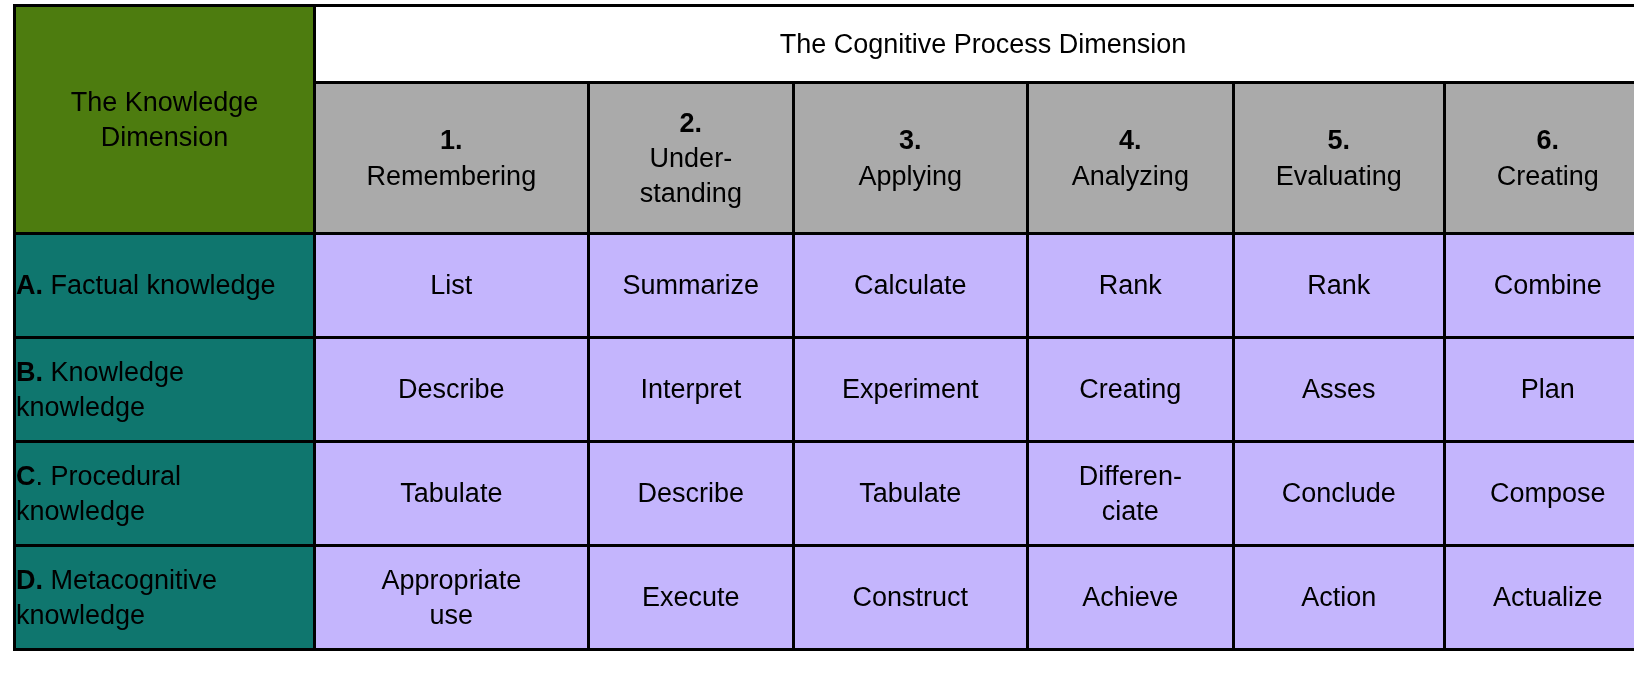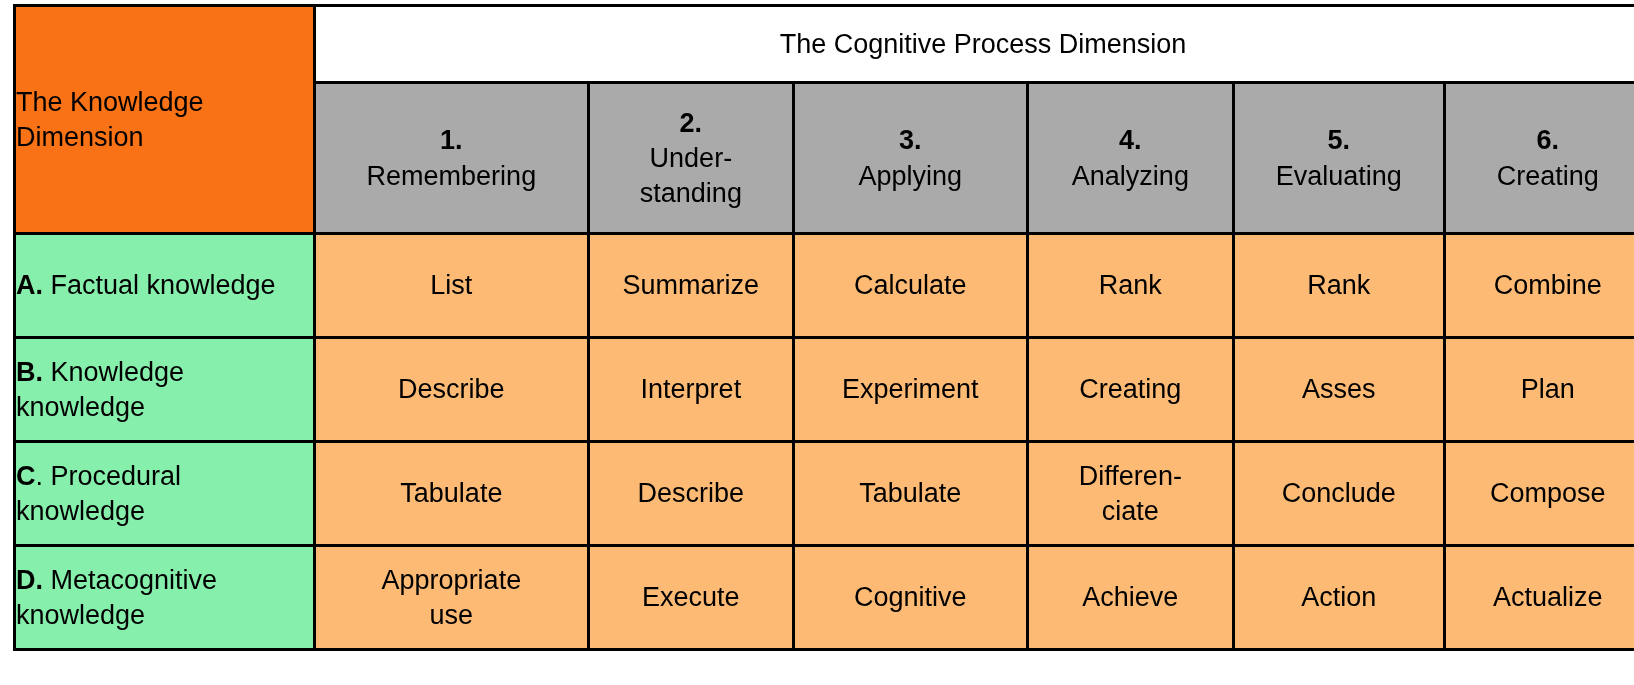--- a/index.html
+++ b/index.html
@@ -39,22 +39,22 @@
   col.c-know   { width: 285px; }
   col.c-dim    { width: 260px; }
   col.c-dim2   { width: 195px; }
   col.c-dim3   { width: 222px; }
   col.c-dim4   { width: 196px; }
   col.c-dim5   { width: 200px; }
   col.c-dim6   { width: 197px; }
 
   
   td.knowledge-head {
-    background: #f97316;
-    text-align: left;
+    background: #4d7c0f;
+    text-align: center;
     font-weight: bold;
     font-size: 28px;
     line-height: 1.42;
     padding: 6px 10px;
     border-top-width: 1px;
   }
   td.process-head {
     background: #ffffff;
     text-align: center;
     font-weight: bold;
@@ -78,31 +78,31 @@
   }
   td.col-head .lbl {
     display: block;
     font-weight: normal;
     font-size: 27px;
     line-height: 1.30;
   }
 
   
   td.row-head {
-    background: #86efac;
+    background: #0f766e;
     text-align: left;
     padding: 8px 4px 8px 9px;
     font-size: 27px;
     line-height: 1.55;
   }
   td.row-head .letter {
     font-weight: bold;
   }
   td.cell {
-    background: #fdba74;
+    background: #c4b5fd;
     text-align: center;
     padding: 6px 6px;
     font-size: 27px;
     line-height: 1.35;
   }
   tr.body-row { height: 104px; }
 
   .wrapline { display: block; }
 </style>
 </head>
@@ -245,21 +245,21 @@
         <td class="row-head"><span class="letter">D.</span><span> Metacognitive knowledge</span></td>
         <td class="cell">
             <span class="wrapline">Appropriate</span>
             <span class="wrapline">use</span>
           </td>
         <td class="cell">
             <span class="wrapline">Execute</span>
             <span class="wrapline"></span>
           </td>
         <td class="cell">
-            <span class="wrapline">Cognitive</span>
+            <span class="wrapline">Construct</span>
             <span class="wrapline"></span>
           </td>
         <td class="cell">
             <span class="wrapline">Achieve</span>
             <span class="wrapline"></span>
           </td>
         <td class="cell">
             <span class="wrapline">Action</span>
             <span class="wrapline"></span>
           </td>

